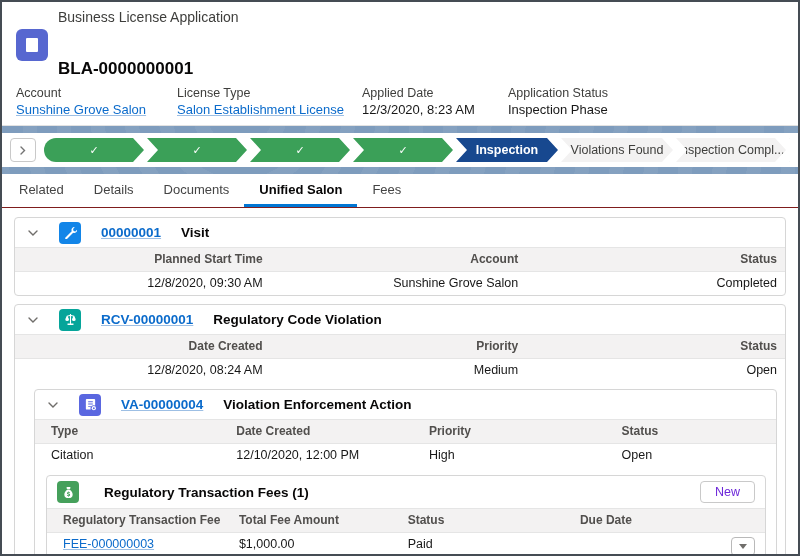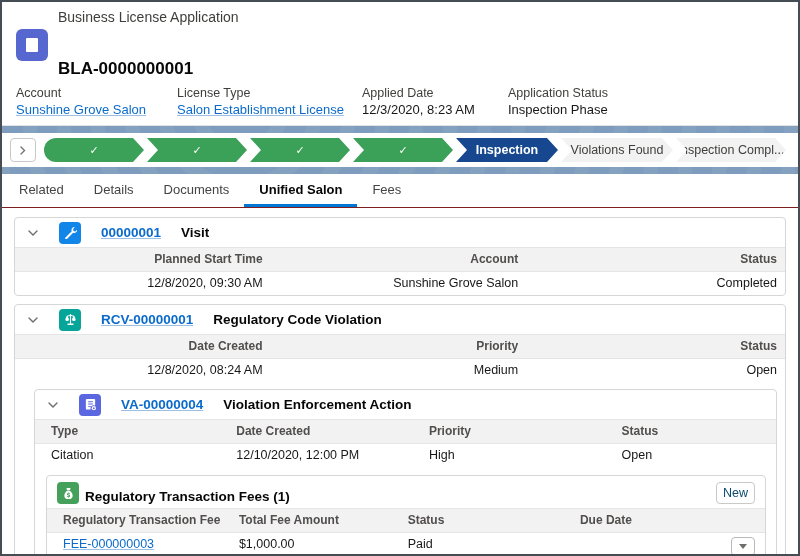--- a/index.html
+++ b/index.html
@@ -53,22 +53,22 @@
   .tbl-head { display:grid; background:#f3f2f2; border-top:1px solid #e5e5e5; border-bottom:1px solid #e5e5e5; font-size:12px; font-weight:bold; color:#514f4d; }
   .tbl-row  { display:grid; font-size:12.5px; color:#181818; }
   .tbl-head > div, .tbl-row > div { padding:4px 8px 4px 16px; line-height:15px; white-space:nowrap; overflow:hidden; }
   .cols3 { grid-template-columns:33.2% 33.2% 1fr;text-align:right; }
   .cols4 { grid-template-columns:25% 26% 26% 1fr; }
   .cols5 { grid-template-columns:24.5% 23.5% 24% 21% 1fr; }
   .nest { margin:7px 8px 8px 19px; }
   .nest2 { margin:8px 10px 9px 11px; }
 
   
-  .fees-head { display:flex; align-items:flex-end; gap:6px; padding:4px 10px; height:32px; }
-  .btn-new { margin-left:auto; border:1px solid #c9c9c9; background:#fff; color:#0c4a6e; font-size:12.5px; border-radius:4px; padding:3px 6px; cursor:pointer; font-family:inherit; }
+  .fees-head { display:flex; align-items:center; gap:25px; padding:4px 10px; height:32px; }
+  .btn-new { margin-left:auto; border:1px solid #c9c9c9; background:#fff; color:#6d28d9; font-size:12.5px; border-radius:4px; padding:3px 14px; cursor:pointer; font-family:inherit; }
   .fee-link { color:#0b6bcb; text-decoration:underline; text-decoration-color:#9dbfe4; cursor:pointer; }
   .row-act { display:flex; align-items:center; justify-content:flex-end; padding-right:10px !important; }
   .act-btn { width:25px; height:19px; border:1px solid #b9b9b9; border-radius:4px; background:#fff; display:flex; align-items:center; justify-content:center; cursor:pointer; }
   .view-all { border-top:1px solid #e5e5e5; text-align:center; padding:20px 0 6px; font-size:12.5px; }
   .view-all span { color:#0b6bcb; cursor:pointer; }
   svg { display:block; }
 </style>
 </head>
 <body>
 

